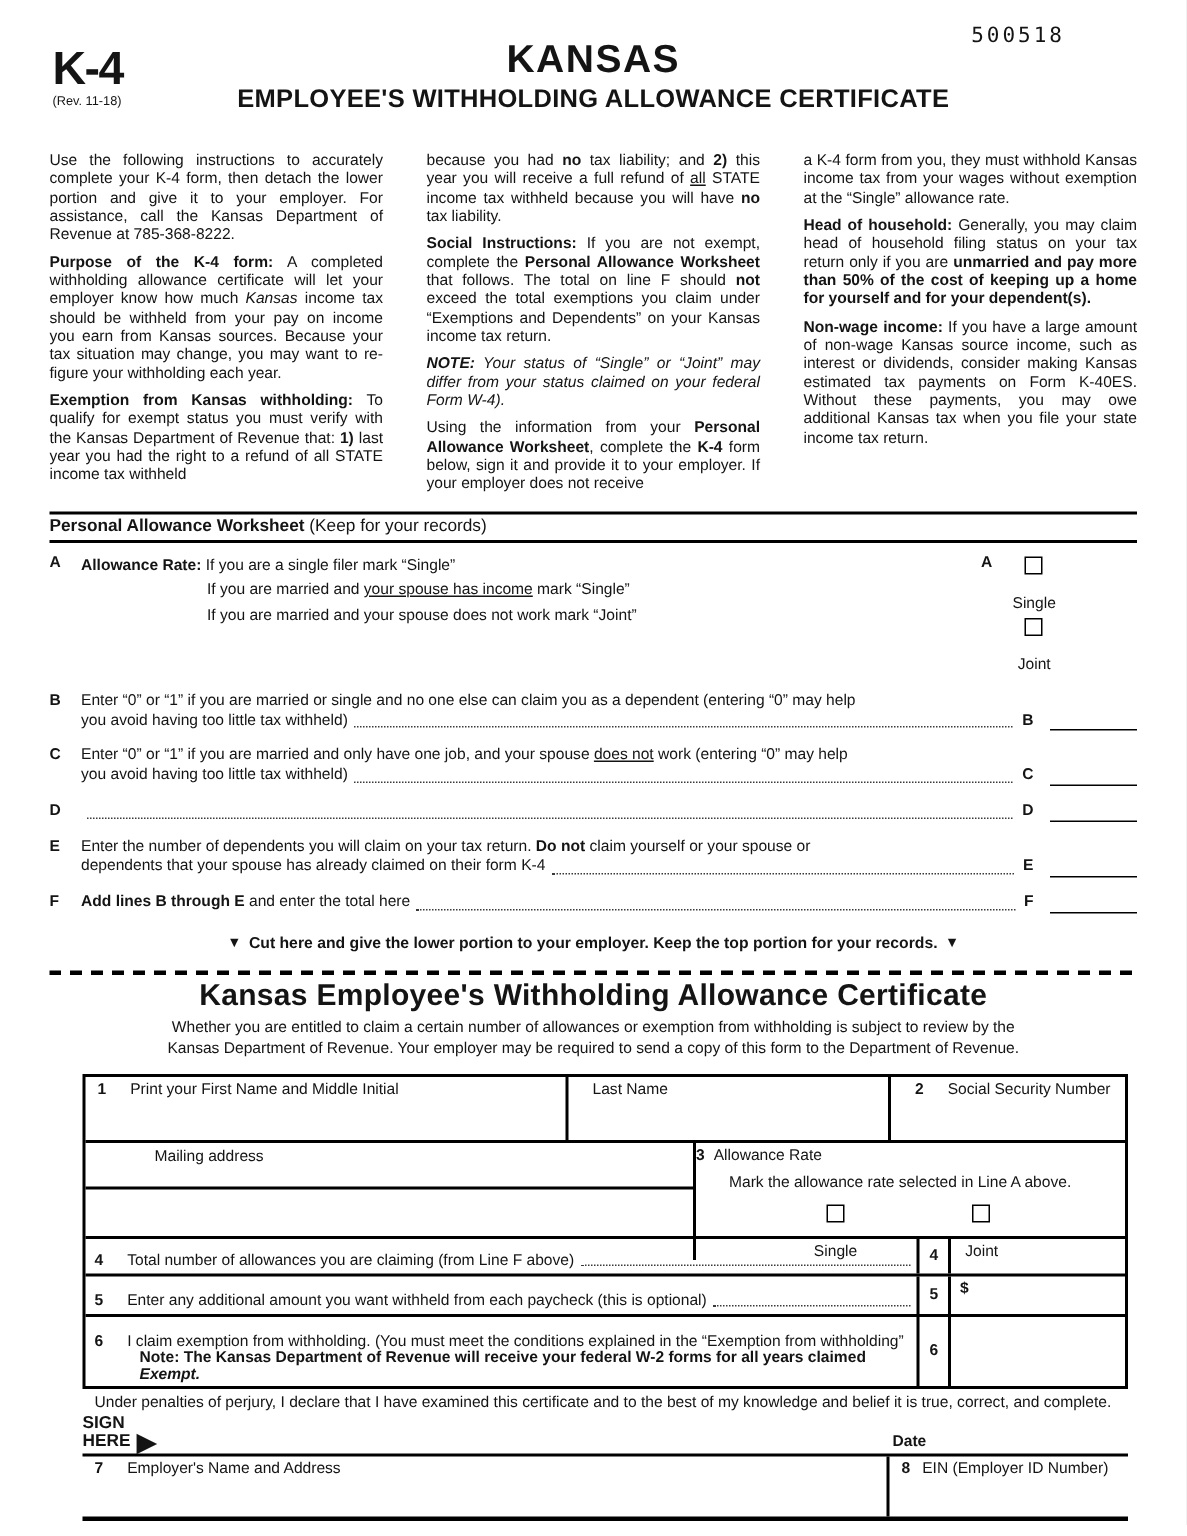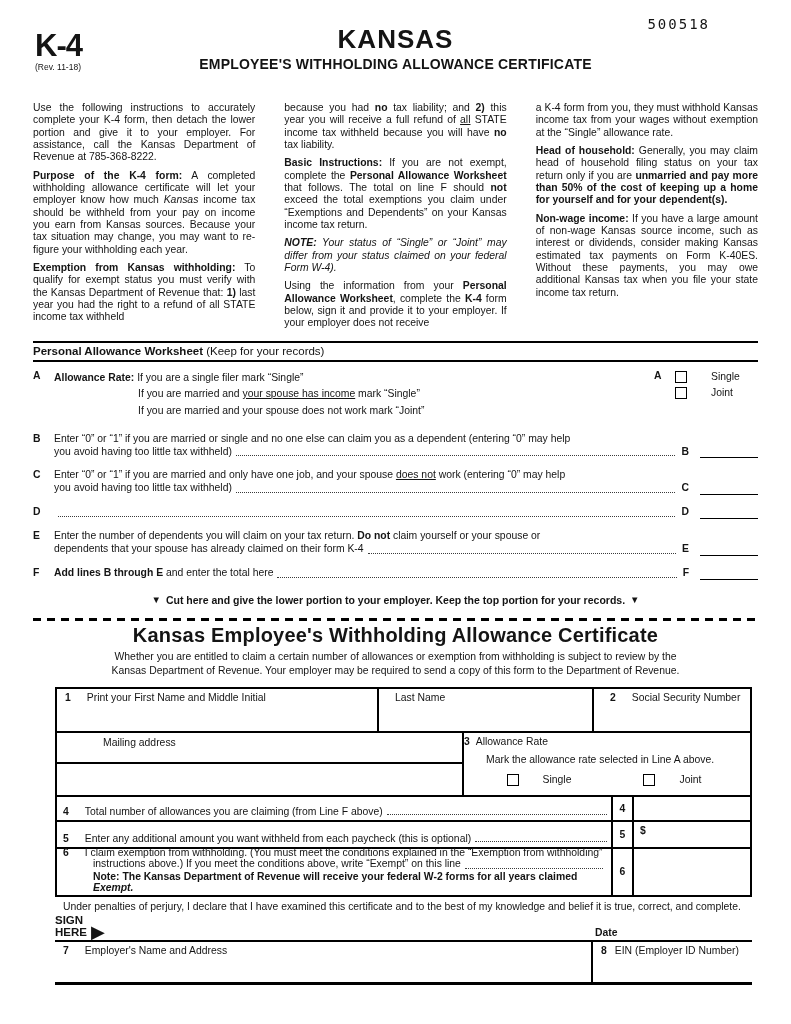--- a/index.html
+++ b/index.html
@@ -10,40 +10,40 @@
 
   
   .hdr{position:relative;height:82px;}
   .serial{position:absolute;top:6px;right:48px;font-family:"DejaVu Sans Mono",monospace;
           font-size:14px;letter-spacing:2px;}
   .k4wrap{position:absolute;left:2px;top:20px;}
   .k4code{font-size:31px;font-weight:bold;line-height:1;letter-spacing:-1px;}
   .k4rev{font-size:8.5px;margin-top:1px;}
   .hcenter{text-align:center;padding-top:16px;}
   .state{font-size:26px;font-weight:bold;line-height:1.05;letter-spacing:1px;}
-  .emptitle{font-size:14px;font-weight:bold;margin-top:3px;letter-spacing:.2px;}
+  .emptitle{font-size:17px;font-weight:bold;margin-top:3px;letter-spacing:.2px;}
 
   
   .cols{display:flex;gap:29px;margin-top:10px;text-align:justify;
         font-size:10.4px;line-height:1.185;}
   .col{flex:1;}
   .col p{margin:0 0 6px 0;}
 
   
   .wshead{margin-top:5px;border-top:2.5px solid #000;border-bottom:2.5px solid #000;
           padding:2px 0 3px 0;font-size:11.5px;}
   .ws{font-size:10.4px;}
   .linea{display:flex;margin-top:8px;}
   .wsletter{width:21px;font-weight:bold;flex:none;}
   .abody{flex:1;}
   .arow{line-height:1.6;}
   .aindent{margin-left:84px;line-height:1.6;}
   .aanswer{width:104px;flex:none;display:flex;}
   .aopts{display:flex;flex-direction:column;gap:4px;padding-top:1px;}
-  .cblabel{display:flex;align-items:center;gap:24px;font-size:10.4px;}
+  .cblabel{display:flex;align-items:center;gap:14px;font-size:10.4px;flex-direction:column;}
   .cb{width:10px;height:10px;border:1.5px solid #000;display:inline-block;flex:none;background:#fff;}
 
   .wslines{margin-top:13px;}
   .wsline{display:flex;margin-bottom:11px;}
   .wsbody{flex:1;}
   .wsrow{line-height:1.24;}
   .flexrow{display:flex;align-items:flex-end;line-height:1.24;}
   .flexrow .txt{flex:none;}
   .leader{flex:1;border-bottom:1.7px dotted #3a3a3a;margin:0 4px 2px 4px;min-width:14px;}
   .endletter{font-weight:bold;flex:none;margin:0 11px 0 2px;}
@@ -109,21 +109,21 @@
     </div>
 
     <div class="cols">
       <div class="col">
         <p><span>Use the following instructions to accurately complete your K-4 form, then detach the lower portion and give it to your employer. For assistance, call the Kansas Department of Revenue at 785-368-8222.</span></p>
         <p><span class="b">Purpose of the K-4 form:</span><span> A completed withholding allowance certificate will let your employer know how much </span><span class="i">Kansas</span><span> income tax should be withheld from your pay on income you earn from Kansas sources. Because your tax situation may change, you may want to re-figure your withholding each year.</span></p>
         <p><span class="b">Exemption from Kansas withholding:</span><span> To qualify for exempt status you must verify with the Kansas Department of Revenue that: </span><span class="b">1)</span><span> last year you had the right to a refund of all STATE income tax withheld</span></p>
       </div>
       <div class="col">
         <p><span>because you had </span><span class="b">no</span><span> tax liability; and </span><span class="b">2)</span><span> this year you will receive a full refund of </span><span class="u">all</span><span> STATE income tax withheld because you will have </span><span class="b">no</span><span> tax liability.</span></p>
-        <p><span class="b">Basic Instructions:</span><span> If you are not exempt, complete the </span><span class="b">Personal Allowance Worksheet</span><span> that follows. The total on line F should </span><span class="b">not</span><span> exceed the total exemptions you claim under “Exemptions and Dependents” on your Kansas income tax return.</span></p>
+        <p><span class="b">Social Instructions:</span><span> If you are not exempt, complete the </span><span class="b">Personal Allowance Worksheet</span><span> that follows. The total on line F should </span><span class="b">not</span><span> exceed the total exemptions you claim under “Exemptions and Dependents” on your Kansas income tax return.</span></p>
         <p><span class="b i">NOTE:</span><span class="i"> Your status of “Single” or “Joint” may differ from your status claimed on your federal Form W-4).</span></p>
         <p><span>Using the information from your </span><span class="b">Personal Allowance Worksheet</span><span>, complete the </span><span class="b">K-4</span><span> form below, sign it and provide it to your employer. If your employer does not receive</span></p>
       </div>
       <div class="col">
         <p><span>a K-4 form from you, they must withhold Kansas income tax from your wages without exemption at the “Single” allowance rate.</span></p>
         <p><span class="b">Head of household:</span><span> Generally, you may claim head of household filing status on your tax return only if you are </span><span class="b">unmarried and pay more than 50% of the cost of keeping up a home for yourself and for your dependent(s).</span></p>
         <p><span class="b">Non-wage income:</span><span> If you have a large amount of non-wage Kansas source income, such as interest or dividends, consider making Kansas estimated tax payments on Form K-40ES. Without these payments, you may owe additional Kansas tax when you file your state income tax return.</span></p>
       </div>
     </div>
 
@@ -271,24 +271,20 @@
               <span class="fnum">5</span>
               <span>Enter any additional amount you want withheld from each paycheck (this is optional)</span>
               <span class="leader"></span>
             </div>
           <div class="numbox">5</div>
           <div class="ctanswer"><span>$</span></div>
         </div>
         <div class="numrow r6" style="border-bottom:none;">
           <div class="cttext6">
             <div><span class="fnum">6</span><span>I claim exemption from withholding. (You must meet the conditions explained in the “Exemption from withholding”</span></div>
-            <div class="flexrow ind6">
-                <span class="txt">instructions above.) If you meet the conditions above, write “Exempt” on this line</span>
-                <span class="leader" style="margin-right:8px;"></span>
-              </div>
             <div class="ind6"><span class="b">Note: The Kansas Department of Revenue will receive your federal W-2 forms for all years claimed </span><span class="b i">Exempt.</span></div>
           </div>
           <div class="numbox">6</div>
           <div class="ctanswer"></div>
         </div>
       </div>
 
       <div class="perjury">Under penalties of perjury, I declare that I have examined this certificate and to the best of my knowledge and belief it is true, correct, and complete.</div>
       <div class="signarea">
         <div class="signstack">

